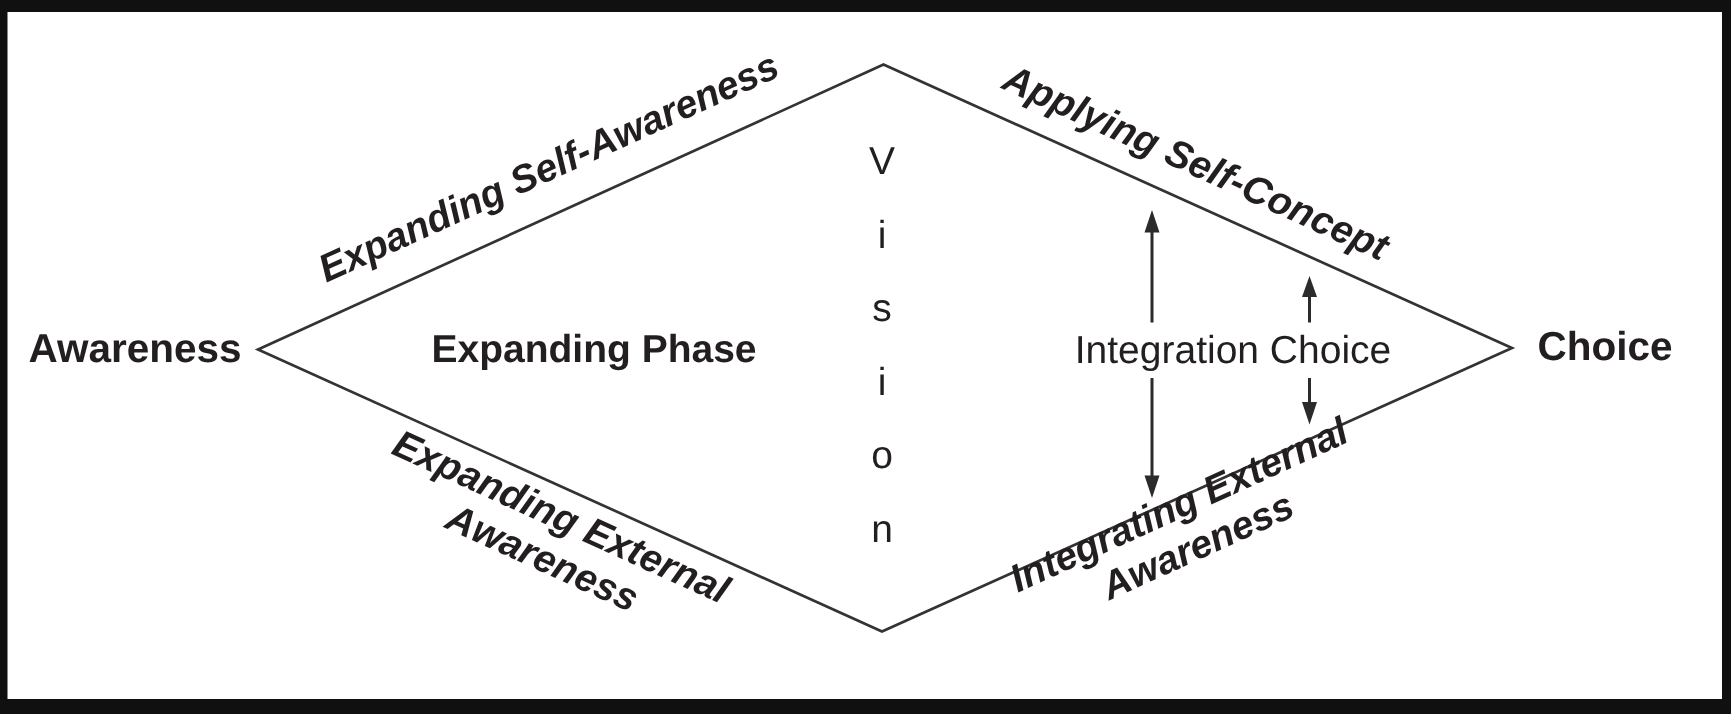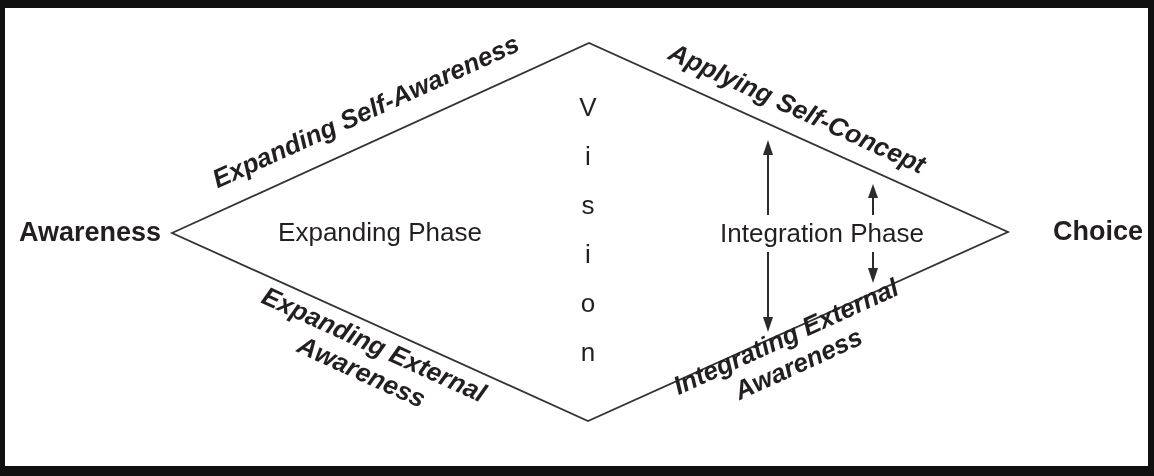--- a/index.html
+++ b/index.html
@@ -39,22 +39,22 @@
     line-height: 1.15;
   }
   .edge-label {
     font-weight: bold;
     font-style: italic;
     font-size: 26px;
     text-align: center;
   }
   .two-line { line-height: 30px; }
   #label-awareness      { left: 90px;   top: 233px; font-weight: bold; font-size: 27px; }
-  #label-choice-change  { left: 1070px; top: 231px; font-weight: bold; font-size: 27px; line-height: 32px; text-align: center; margin-left: 28px; }
-  #label-expanding-phase   { left: 380px; top: 233px; }
+  #label-choice-change  { left: 1070px; top: 231px; font-weight: bold; font-size: 27px; line-height: 32px; text-align: center; }
+  #label-expanding-phase   { left: 396px; top: 233px; font-weight: bold; }
   #label-integration-phase { left: 822px; top: 234px; }
   #label-expanding-self-awareness { left: 366px; top: 112px; transform: translate(-50%,-50%) rotate(-24.5deg); }
   #label-applying-self-concept    { left: 797px; top: 109px; transform: translate(-50%,-50%) rotate(24.5deg); }
   #label-expanding-external-awareness   { left: 368px; top: 358px; transform: translate(-50%,-50%) rotate(24.5deg); }
   #label-integrating-external-awareness { left: 792px; top: 350px; transform: translate(-50%,-50%) rotate(-24.5deg); }
   #label-vision {
     left: 588px;
     top: 230px;
     text-align: center;
     line-height: 49px;
@@ -88,21 +88,21 @@
   </svg>
 
   <div class="label" id="label-awareness">Awareness</div>
 
   <div class="label" id="label-choice-change">
     <div>Choice</div>
   </div>
 
   <div class="label" id="label-expanding-phase">Expanding Phase</div>
 
-  <div class="label" id="label-integration-phase">Integration Phase</div>
+  <div class="label" id="label-integration-phase">Integration Choice</div>
 
   <div class="label edge-label" id="label-expanding-self-awareness">Expanding Self-Awareness</div>
 
   <div class="label edge-label" id="label-applying-self-concept">Applying Self-Concept</div>
 
   <div class="label edge-label two-line" id="label-expanding-external-awareness">
     <div>Expanding External</div>
     <div>Awareness</div>
   </div>
 

